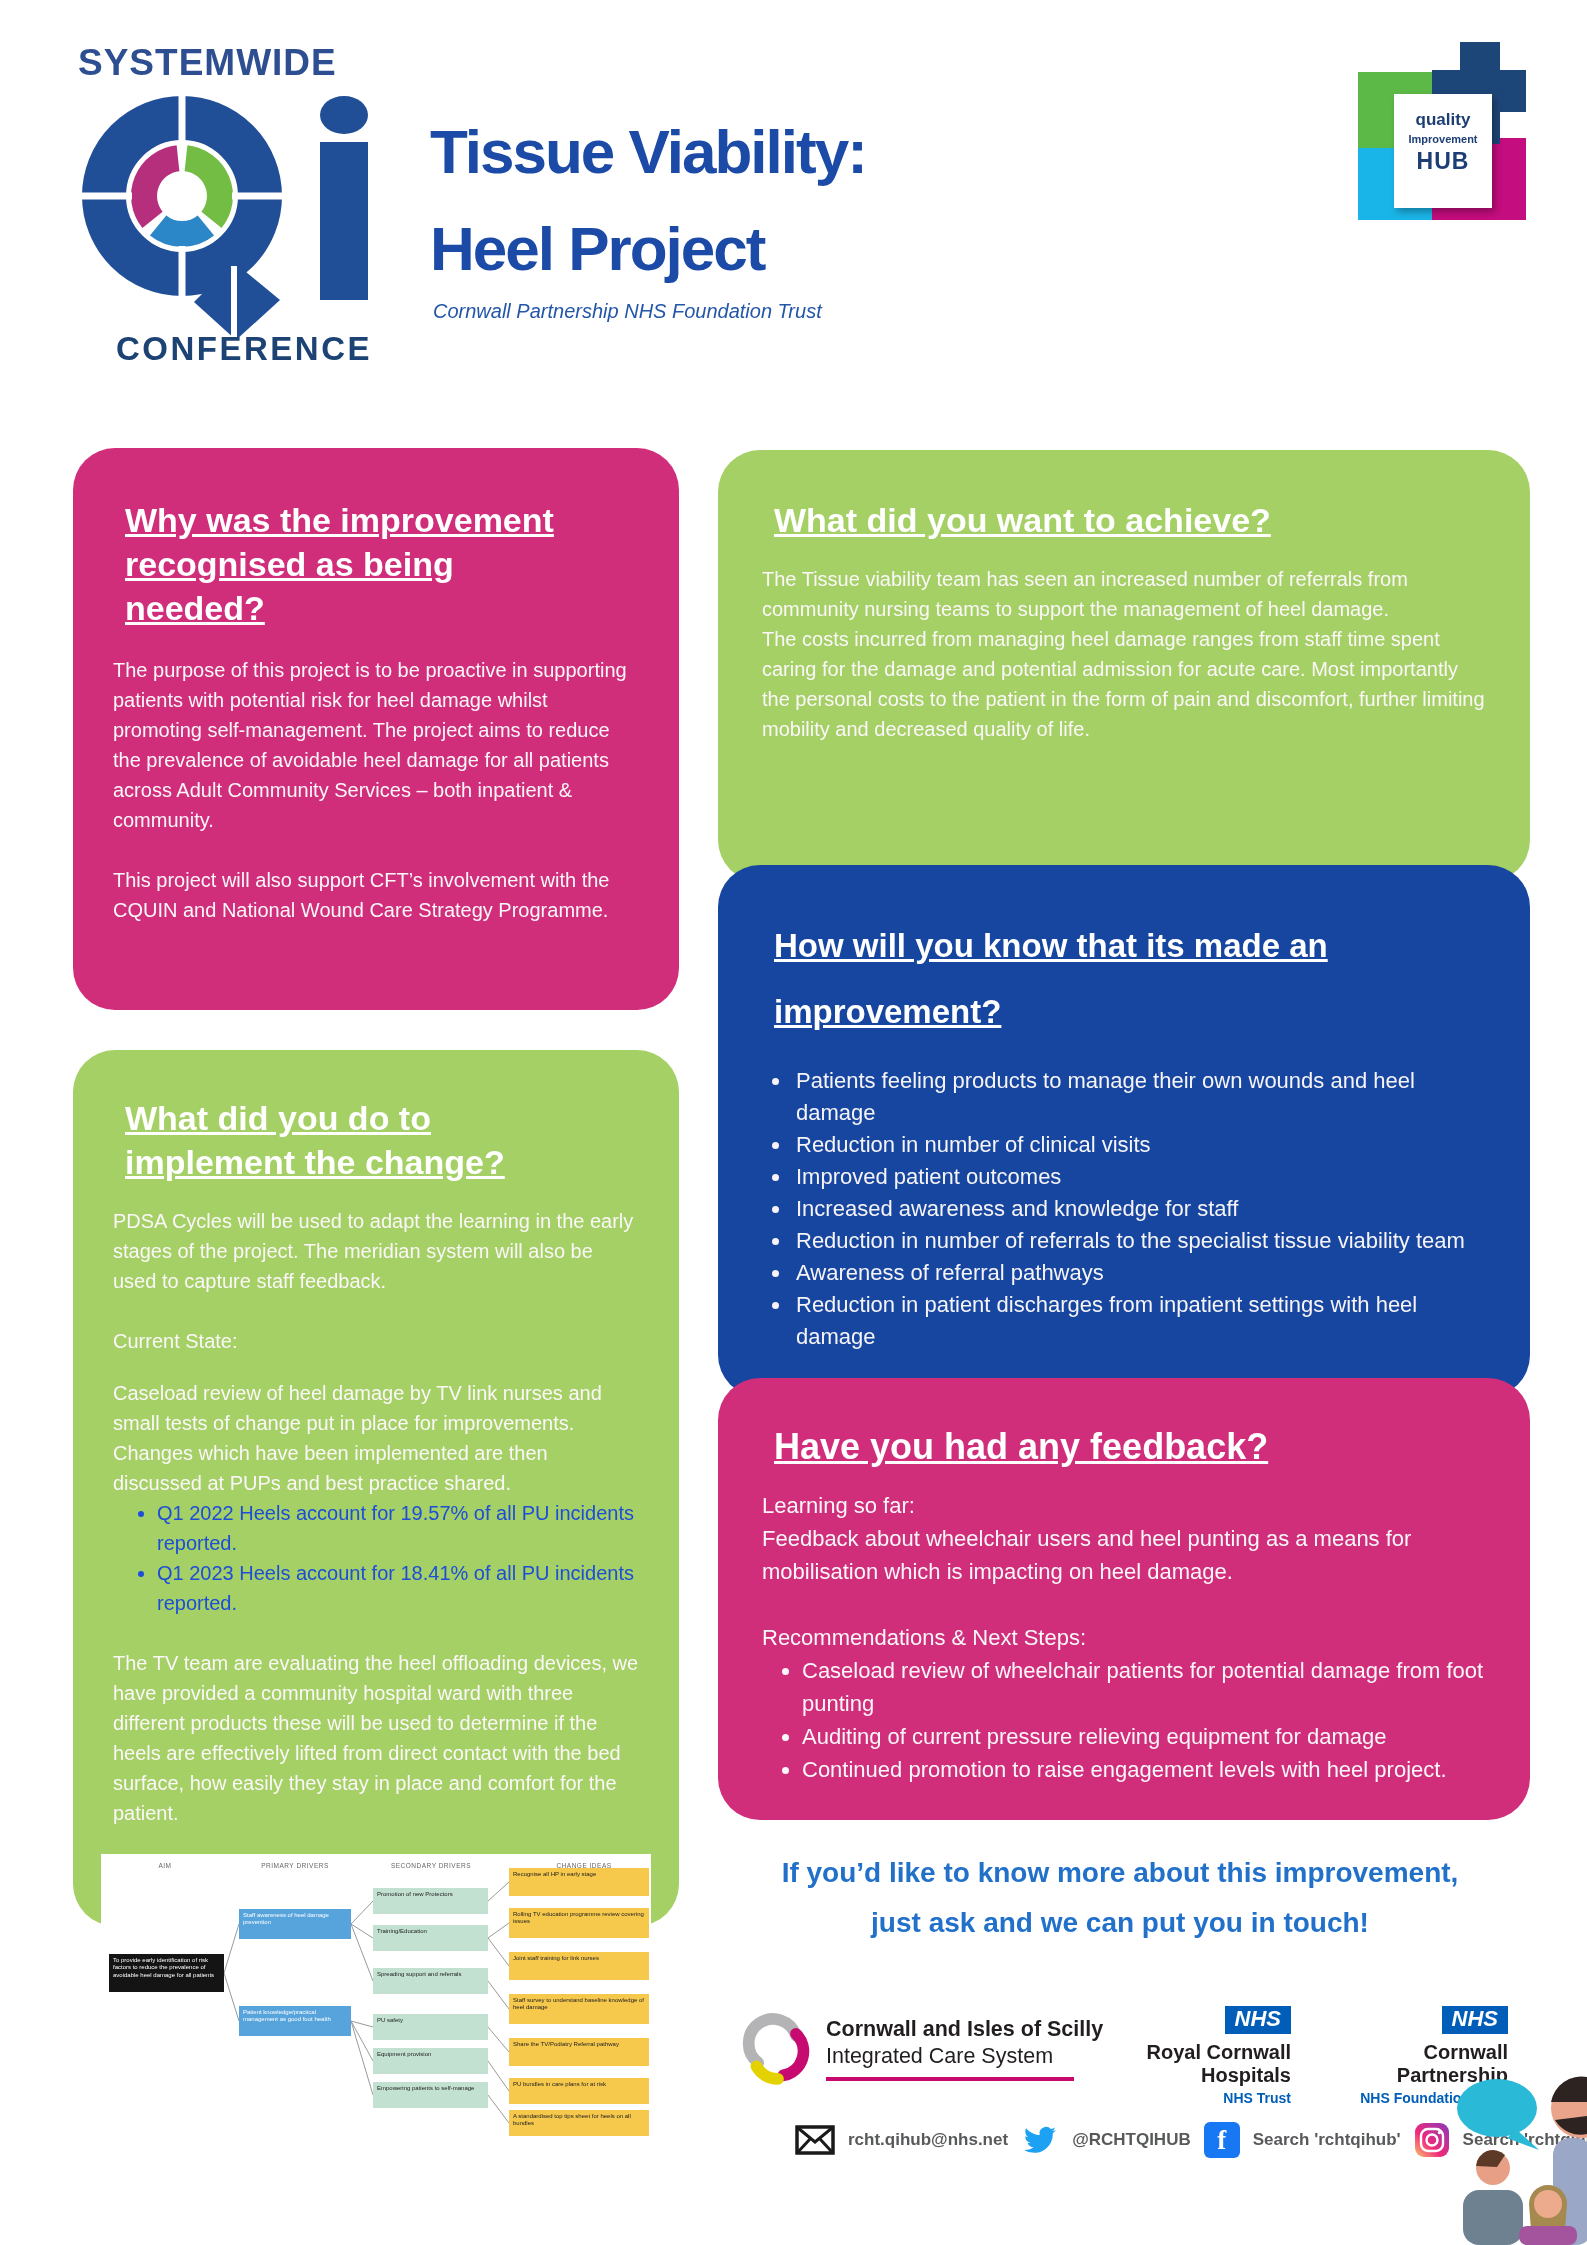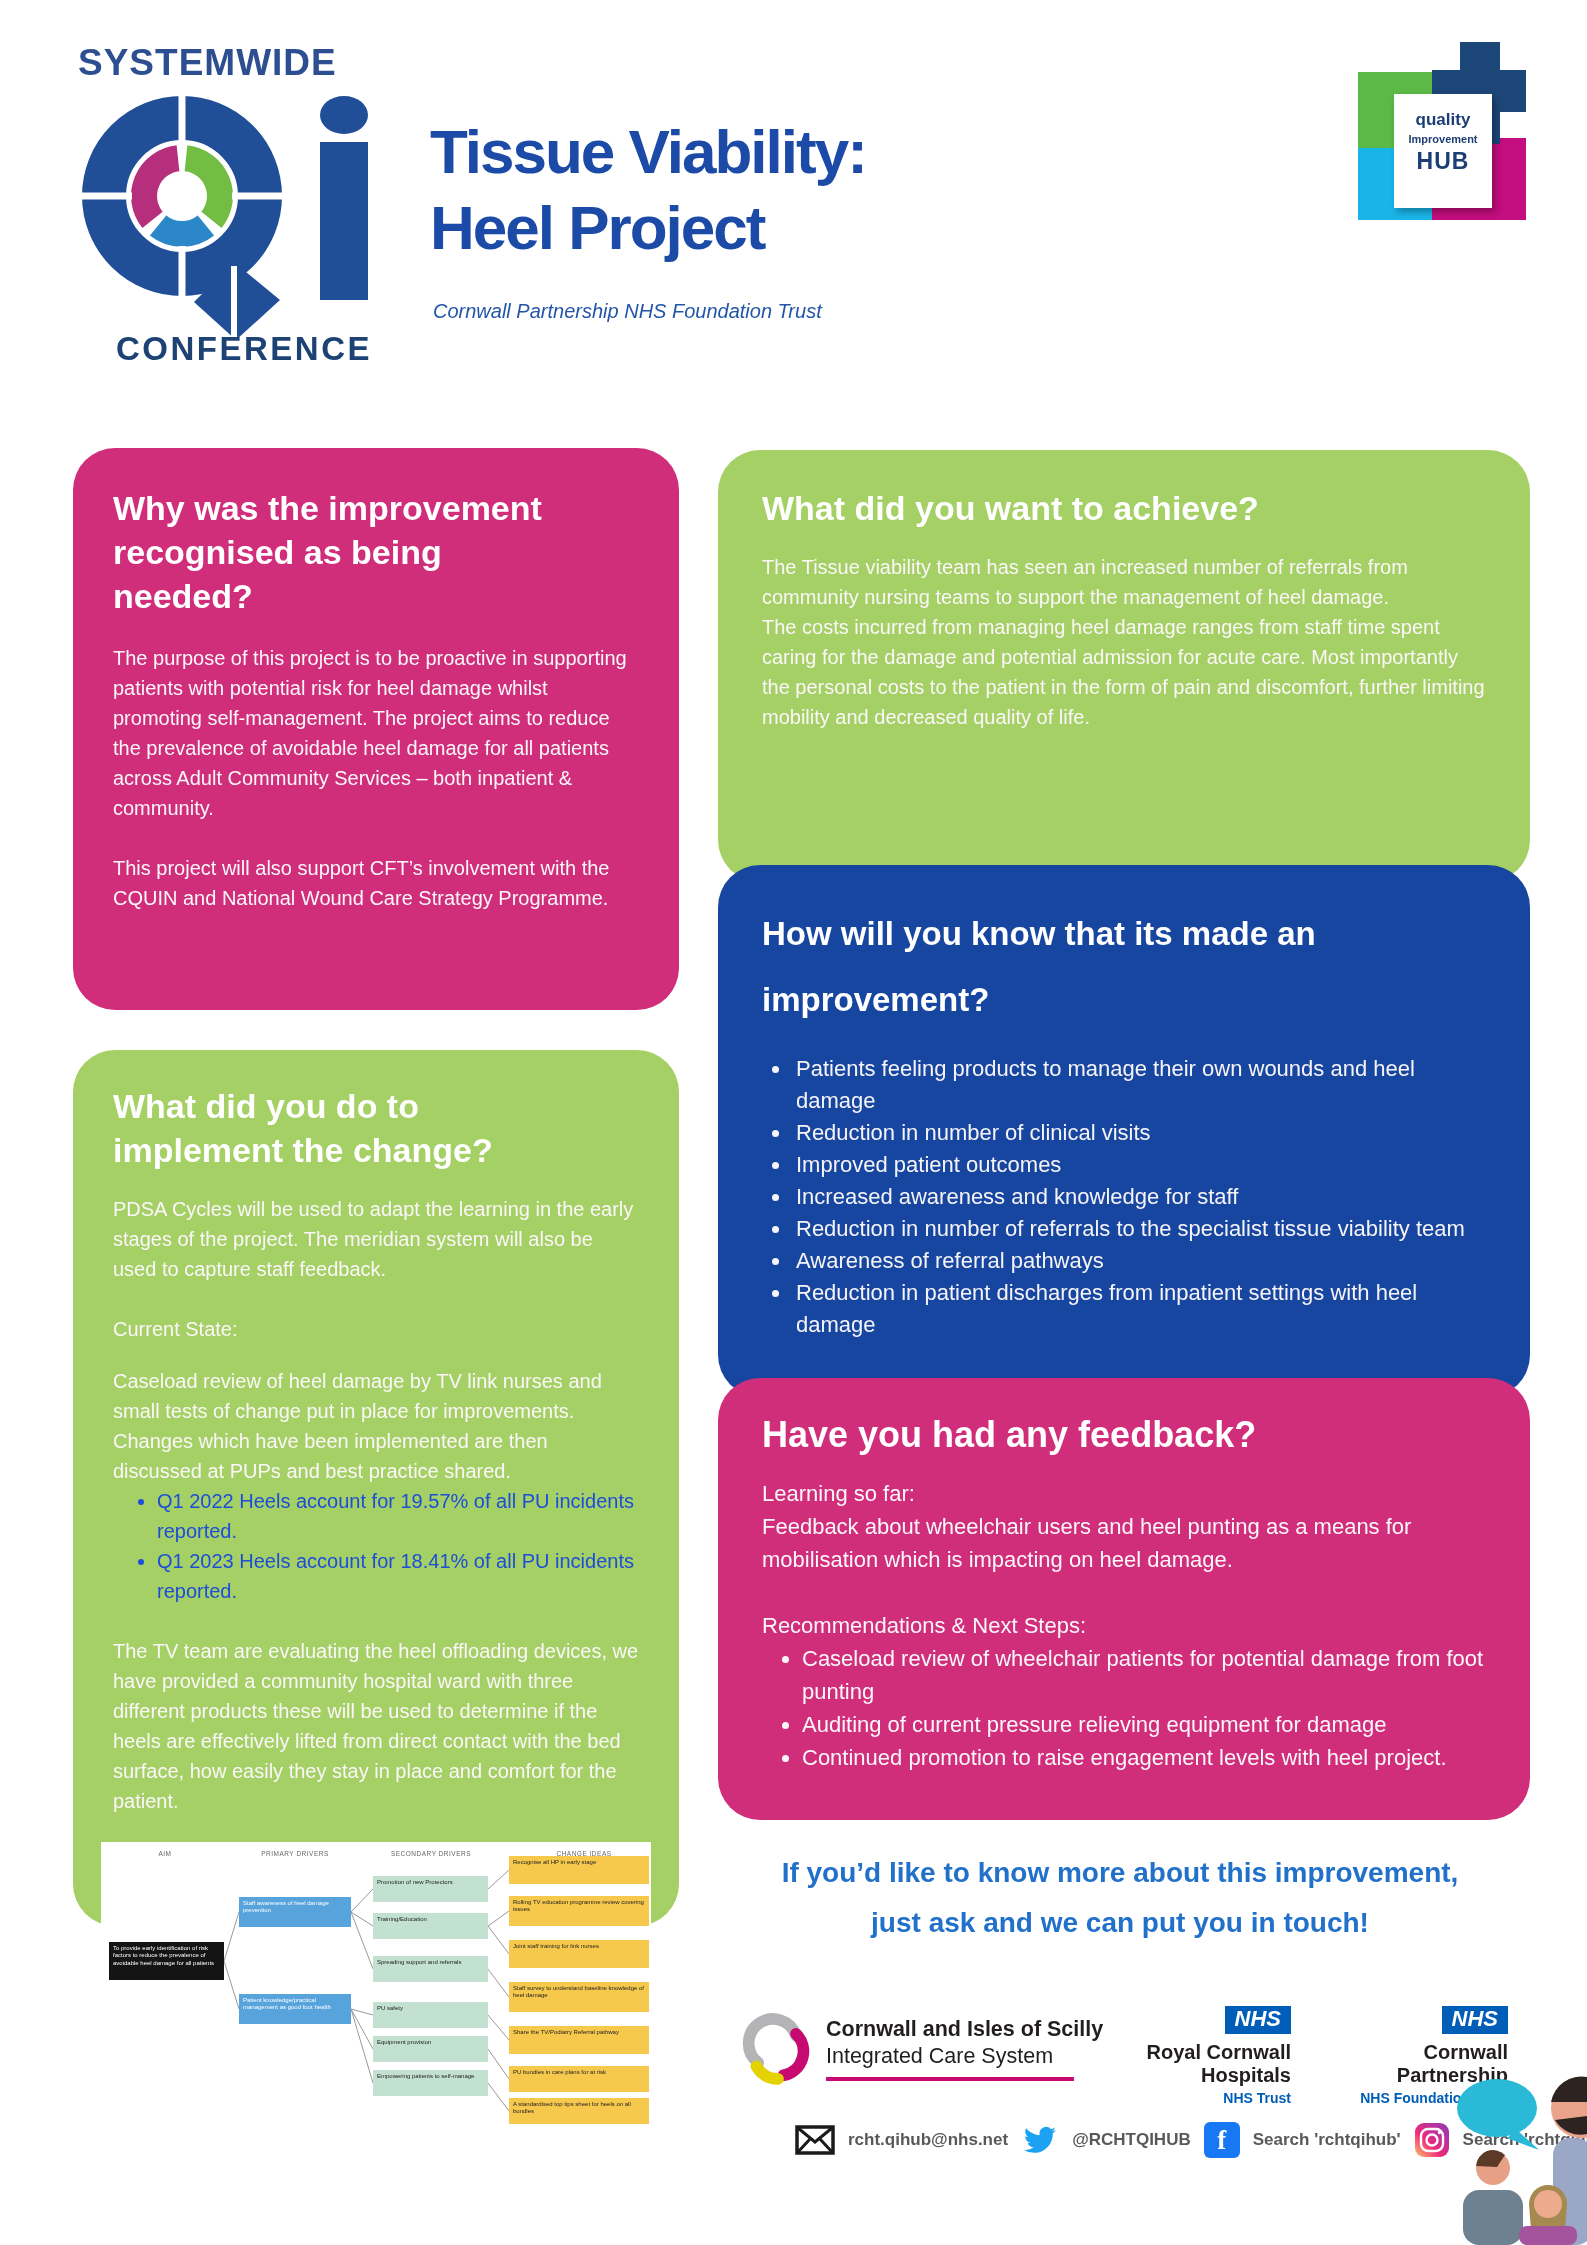--- a/index.html
+++ b/index.html
@@ -5,39 +5,39 @@
   html,body{margin:0;padding:0;background:#fff;}
   .page{position:relative;width:1587px;height:2245px;background:#ffffff;overflow:hidden;
         font-family:"Liberation Sans","DejaVu Sans",sans-serif;}
   .abs{position:absolute;}
   .pre{white-space:pre-line;}
 
   
   .systemwide{left:78px;top:42px;font-size:37px;font-weight:800;color:#2d4f92;letter-spacing:1px;}
   .conference{left:116px;top:330px;font-size:33px;font-weight:600;color:#1d4274;letter-spacing:2.5px;}
   .title-l1{left:430px;top:116px;font-size:62px;font-weight:800;color:#1c4aa7;letter-spacing:-2px;}
-  .title-l2{left:430px;top:192px;font-size:62px;font-weight:800;color:#1c4aa7;letter-spacing:-2px;}
+  .title-l2{left:430px;top:213px;font-size:62px;font-weight:800;color:#1c4aa7;letter-spacing:-2px;}
   .subtitle{left:433px;top:300px;font-size:20px;font-style:italic;color:#2356a9;}
 
   
   .hub{left:1358px;top:42px;width:168px;height:180px;}
   .hub .green{position:absolute;left:0;top:30px;width:74px;height:76px;background:#5cb947;}
   .hub .cyan{position:absolute;left:0;top:106px;width:74px;height:72px;background:#1ab5e8;}
   .hub .magenta{position:absolute;left:74px;top:96px;width:94px;height:82px;background:#c40d7e;}
   .hub .cross-v{position:absolute;left:102px;top:0;width:40px;height:102px;background:#1d4678;}
   .hub .cross-h{position:absolute;left:74px;top:28px;width:94px;height:42px;background:#1d4678;}
   .hub .card{position:absolute;left:36px;top:52px;width:98px;height:114px;background:#fff;
              box-shadow:3px 4px 7px rgba(0,0,0,.3);text-align:center;color:#1d3e75;}
   .hub .card .w1{font-size:17px;font-weight:700;margin-top:16px;}
   .hub .card .w2{font-size:11px;font-weight:600;margin-top:3px;}
   .hub .card .w3{font-size:23px;font-weight:800;margin-top:3px;letter-spacing:1px;}
 
   
   .box{position:absolute;border-radius:42px;color:#fff;box-sizing:border-box;}
-  .box h2{margin:0;font-weight:700;color:#fff;font-size:34px;line-height:1.3;}
+  .box h2{margin:12px;font-weight:700;color:#fff;font-size:34px;line-height:1.3;text-decoration:underline;}
   .box .body{font-size:20px;line-height:30px;color:#fbf7f9;}
   .pink{background:#d02d7b;}
   .greenbox{background:#a5d065;}
   .bluebox{background:#1746a0;}
 
   .box-why{left:73px;top:448px;width:606px;height:562px;padding:38px 40px;}
   .box-why .body{margin-top:24px;}
   .box-why .p2{margin-top:30px;}
 
   .box-achieve{left:718px;top:450px;width:812px;height:432px;padding:36px 44px;}

